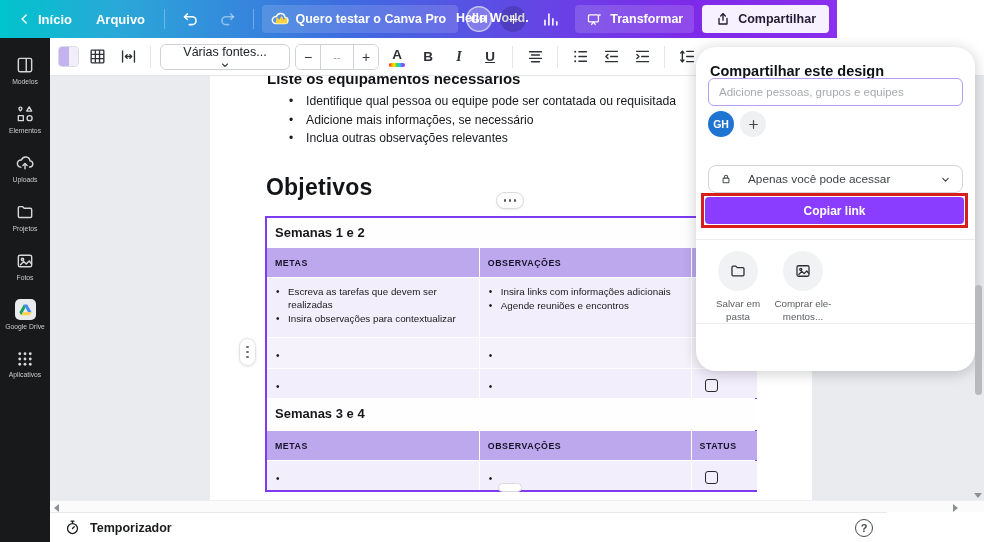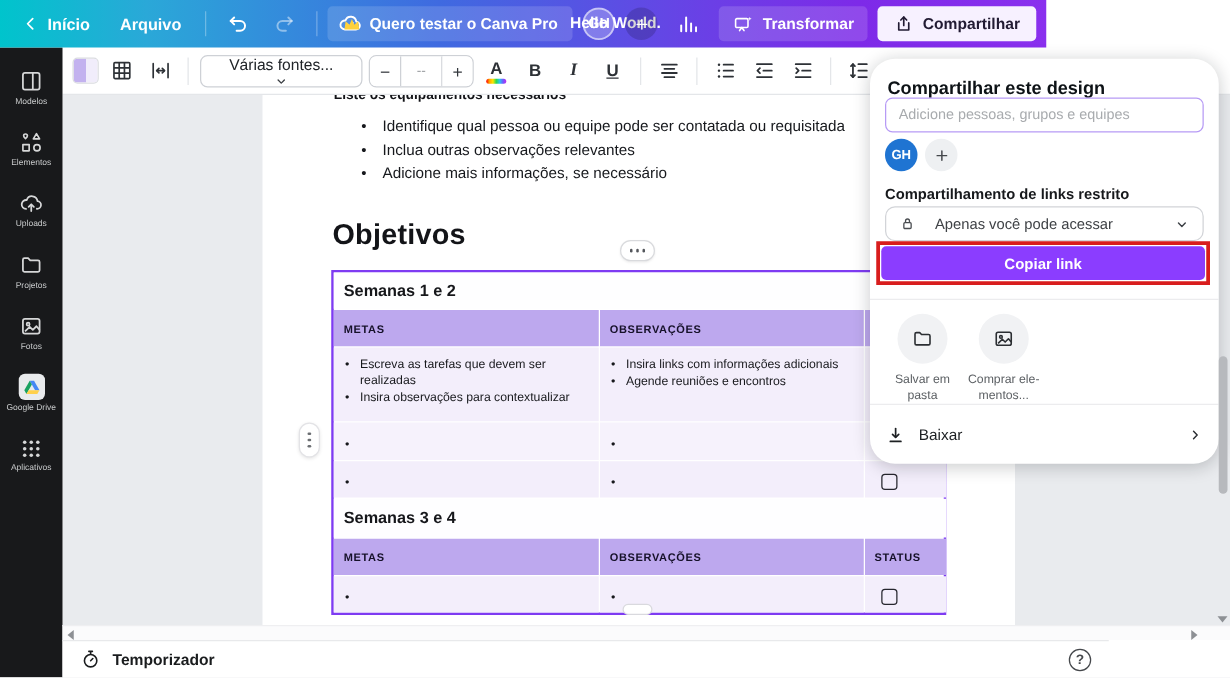--- a/index.html
+++ b/index.html
@@ -64,21 +64,21 @@
     align-items:center; justify-content:center; font:400 11px "Liberation Sans",sans-serif; color:#9a9da1; }
   .color-btn { position:relative; }
   .color-btn .bar { position:absolute; left:5px; bottom:3px; width:16px; height:3.5px; border-radius:2px;
     background:linear-gradient(90deg,#f00,#ffa800,#ffe600,#2bd94c,#29c7f0,#6b5cff,#c02bf0); }
   .italic-b { font-style:italic; font-weight:600; font-family:"Liberation Serif",serif; font-size:14px; }
   .underline-b { text-decoration:underline; }
 
   
   .canvas { left:50px; top:76px; width:934px; height:424px; background:#e9ebee; overflow:hidden; }
   .page { position:absolute; left:160px; top:0; width:602px; height:424px; background:#fff; overflow:hidden; }
-  .intro-h { position:absolute; left:57px; top:-6px; font-size:11px; font-weight:700; color:#121317; }
+  .intro-h { position:absolute; left:57px; top:-6px; font-size:15px; font-weight:700; color:#121317; }
   .doc-bullets { position:absolute; left:79px; top:16px; list-style:none; }
   .doc-bullets div { position:relative; padding-left:17px; font-size:12.2px; color:#17191d; line-height:18.5px; }
   .doc-bullets div::before { content:"•"; position:absolute; left:0; top:0; font-size:12px; }
   .objetivos { position:absolute; left:56px; top:98px; font-size:23px; font-weight:700; color:#131418;
     letter-spacing:.2px; }
   .more-pill { position:absolute; left:286px; top:116px; width:28px; height:17px; background:#fff;
     border:1px solid #d9dadd; border-radius:9px; display:flex; align-items:center; justify-content:center;
     gap:2.5px; cursor:pointer; box-shadow:0 1px 2px rgba(0,0,0,.08); }
   .more-pill i { width:2.4px; height:2.4px; border-radius:50%; background:#54575c; }
   .drag-pill { position:absolute; left:29px; top:262px; width:17px; height:28px; background:#fff;
@@ -416,22 +416,22 @@
       </span>
     </button>
   </div>
 
   <div class="canvas abs">
     <div class="page">
 
       <div class="intro-h">Liste os equipamentos necessários</div>
       <div class="doc-bullets">
         <div>Identifique qual pessoa ou equipe pode ser contatada ou requisitada</div>
+        <div>Adicione mais informações, se necessário</div>
         <div>Inclua outras observações relevantes</div>
-        <div>Adicione mais informações, se necessário</div>
       </div>
       <div class="objetivos">Objetivos</div>
       <div class="more-pill">
           <i></i>
           <i></i>
           <i></i>
         </div>
       <div class="drag-pill">
           <i></i>
           <i></i>
@@ -502,21 +502,20 @@
     <div class="panel-title">Compartilhar este design</div>
     <input class="people-input" placeholder="Adicione pessoas, grupos e equipes" style="">
     <div class="avatar-blue">GH</div>
     <button class="plus-grey">
       <span>
         <svg width="13" height="13" viewBox="0 0 24 24" fill="none" stroke="#44474b" stroke-width="2.2" stroke-linecap="round">
             <path d="M12 5v14M5 12h14"></path>
           </svg>
       </span>
     </button>
-    <div class="restrict-lbl">Compartilhamento de links restrito</div>
     <div class="access-select">
       <span>
         <svg width="14" height="14" viewBox="0 0 24 24" fill="none" stroke="#4a4d51" stroke-width="1.8" stroke-linejoin="round">
             <rect x="7" y="10.5" width="10" height="8" rx="1.5"></rect>
             <path d="M9.3 10.5V8.2a2.7 2.7 0 0 1 5.4 0v2.3"></path>
           </svg>
       </span>
       <span class="txt">Apenas você pode acessar</span>
       <span>
         <svg width="13" height="13" viewBox="0 0 24 24" fill="none" stroke="#3c4045" stroke-width="2.1" stroke-linecap="round" stroke-linejoin="round">
@@ -550,35 +549,20 @@
           </svg>
       </div>
       <div class="tl">
         <div>Comprar ele-</div>
         <div>mentos...</div>
       </div>
     </div>
 
     <div class="p-div" style="top:276px"></div>
 
-    <div class="dl-row">
-      <span>
-        <svg width="17" height="17" viewBox="0 0 24 24" fill="none" stroke="#1d2023" stroke-width="1.9" stroke-linecap="round" stroke-linejoin="round">
-            <path d="M12 4v9.5"></path>
-            <polyline points="8.5 10.5 12 14 15.5 10.5"></polyline>
-            <path d="M6 18.5h12"></path>
-          </svg>
-      </span>
-      <span class="txt">Baixar</span>
-      <span>
-        <svg width="14" height="14" viewBox="0 0 24 24" fill="none" stroke="#2b2e32" stroke-width="2" stroke-linecap="round" stroke-linejoin="round">
-            <polyline points="10 7 15 12 10 17"></polyline>
-          </svg>
-      </span>
-    </div>
   </div>
 
   <div class="vscroll abs">
     <div class="vthumb"></div>
     <div class="varrow"></div>
   </div>
   <div class="hscroll abs">
     <div class="harrow-l"></div>
     <div class="harrow-r"></div>
   </div>

